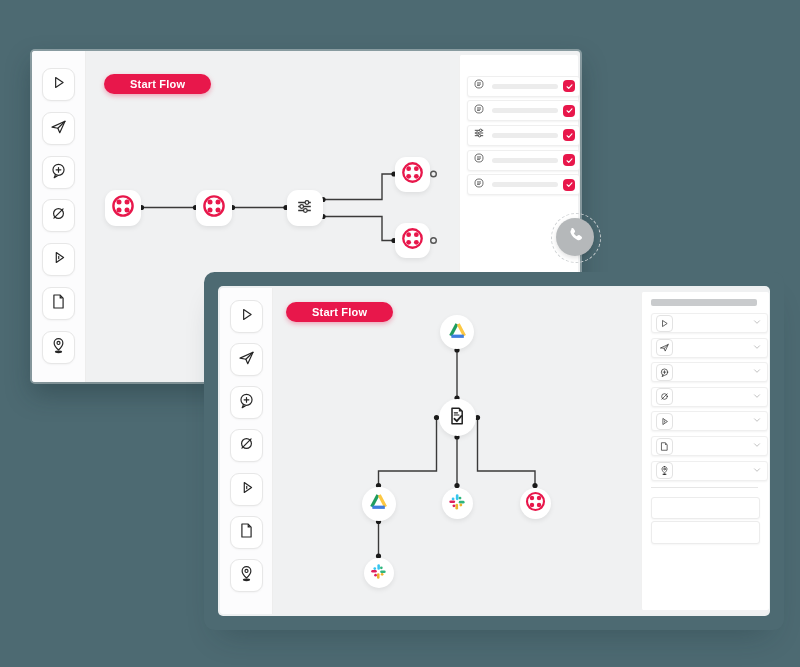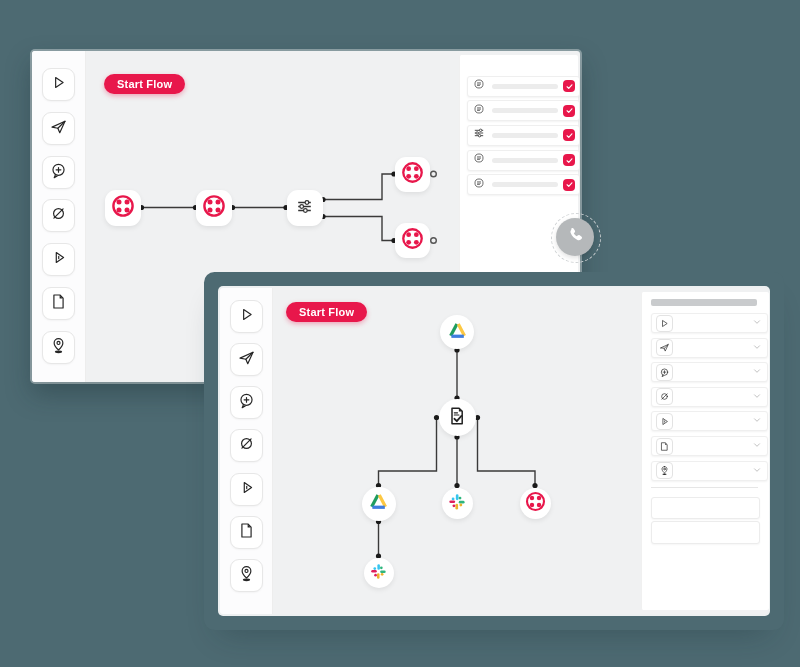--- a/index.html
+++ b/index.html
@@ -9,21 +9,21 @@
   .card.back{left:32px;top:51px;width:548px;height:331px;
     box-shadow:0 0 0 2px rgba(255,255,255,.35),0 12px 26px rgba(20,40,46,.35);}
   .card.front{left:220px;top:288px;width:548px;height:326px;
     box-shadow:0 0 0 2px rgba(255,255,255,.9),0 0 0 16px #4d6a72,0 18px 32px rgba(20,40,46,.3);}
   .toolbar{position:absolute;left:0;top:0;bottom:0;background:#fcfcfd;border-right:1px solid #ededed;border-radius:3px 0 0 3px;}
   .back .toolbar{width:53px;}
   .front .toolbar{width:52px;}
   .tool-item{position:absolute;width:31px;height:31px;background:#fff;border:1px solid #e7e7e7;border-radius:9px;
     display:flex;align-items:center;justify-content:center;box-shadow:0 1px 2px rgba(0,0,0,.04);cursor:pointer;}
   .start-pill{position:absolute;background:#e8174b;color:#fff;font-weight:700;font-size:11px;letter-spacing:.2px;
-    padding:4px 13px;border:none;border-radius:11px;box-shadow:0 2px 5px rgba(232,23,75,.35);cursor:pointer;
+    padding:4px 26px;border:none;border-radius:11px;box-shadow:0 2px 5px rgba(232,23,75,.35);cursor:pointer;
     font-family:"Liberation Sans",sans-serif;}
   .edges{position:absolute;left:0;top:0;pointer-events:none;}
   .flow-node{position:absolute;background:#fff;display:flex;align-items:center;justify-content:center;
     box-shadow:0 2px 5px rgba(0,0,0,.08);cursor:pointer;}
   .flow-node.square{border-radius:11px;}
   .flow-node.circle{border-radius:50%;}
   .side-panel{position:absolute;background:#fff;border-radius:2px;}
   .back .side-panel{left:427px;top:4px;width:118px;height:323px;border-left:1px solid #f0f0f0;}
   .front .side-panel{left:421px;top:4px;width:127px;height:318px;border-left:1px solid #f0f0f0;}
   .check-row,.dd-row{position:absolute;background:#fff;border:1px solid #efefef;border-radius:3px;

